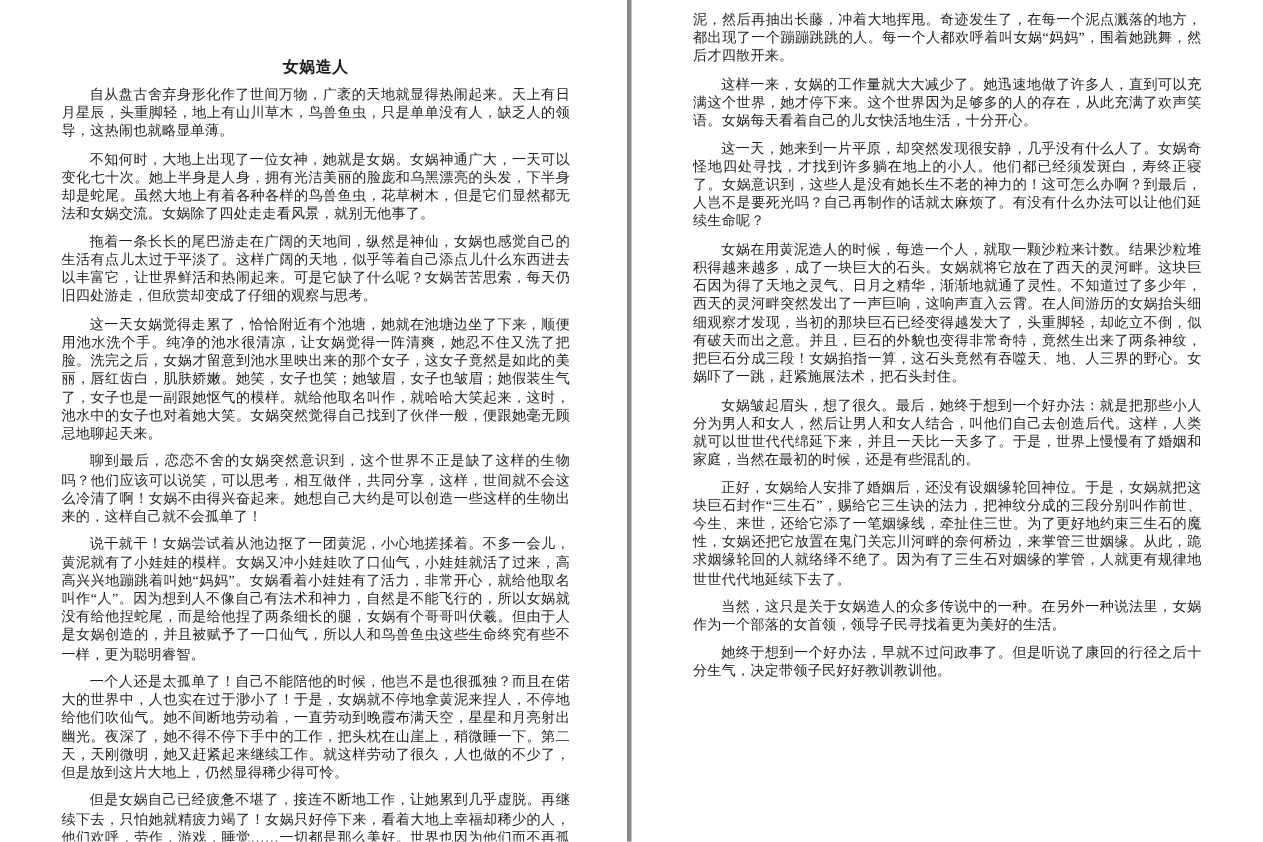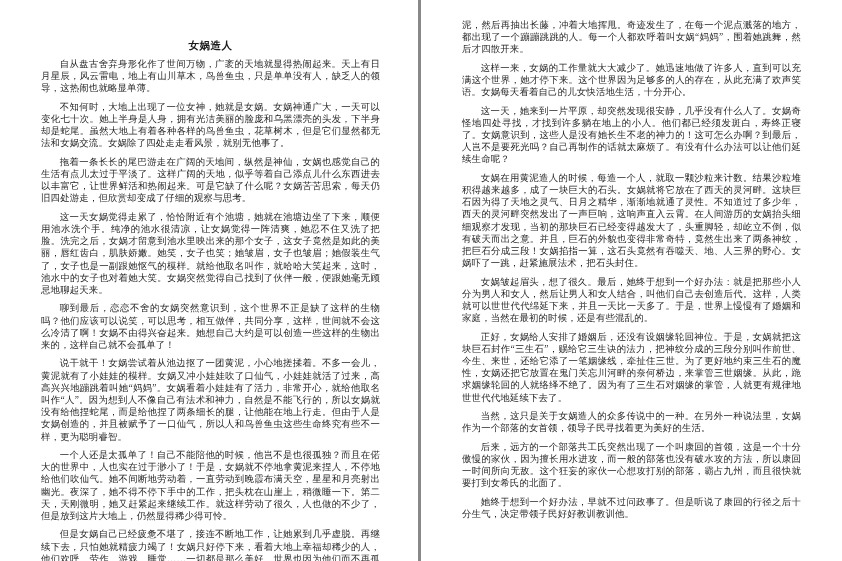--- a/index.html
+++ b/index.html
@@ -63,56 +63,55 @@
     text-indent: 2em;
     margin: 0 0 6.2px 0;
     color: #1f1f1f;
     letter-spacing: 0.02em;
     word-break: break-all;
   }
   .page-right .para:first-child {
     text-indent: 0;
   }
   .page-right .col-inner {
-    padding-top: 19px;
+    padding-top: 8px;
   }
   .page-left .col-inner {
     padding-top: 0;
   }
 </style>
 </head>
 <body>
 
 <div class="spread">
 
   <div class="page page-left">
     <div class="col-inner">
       <h1 class="doc-title">女娲造人</h1>
-      <p class="para">自从盘古舍弃身形化作了世间万物，广袤的天地就显得热闹起来。天上有日月星辰，风云雷电，地上有山川草木，鸟兽鱼虫，只是单单没有人，缺乏人的领导，这热闹也就略显单薄。</p>
+      <p class="para">自从盘古舍弃身形化作了世间万物，广袤的天地就显得热闹起来。天上有日月星辰，头重脚轻，地上有山川草木，鸟兽鱼虫，只是单单没有人，缺乏人的领导，这热闹也就略显单薄。</p>
       <p class="para">不知何时，大地上出现了一位女神，她就是女娲。女娲神通广大，一天可以变化七十次。她上半身是人身，拥有光洁美丽的脸庞和乌黑漂亮的头发，下半身却是蛇尾。虽然大地上有着各种各样的鸟兽鱼虫，花草树木，但是它们显然都无法和女娲交流。女娲除了四处走走看风景，就别无他事了。</p>
       <p class="para">拖着一条长长的尾巴游走在广阔的天地间，纵然是神仙，女娲也感觉自己的生活有点儿太过于平淡了。这样广阔的天地，似乎等着自己添点儿什么东西进去以丰富它，让世界鲜活和热闹起来。可是它缺了什么呢？女娲苦苦思索，每天仍旧四处游走，但欣赏却变成了仔细的观察与思考。</p>
       <p class="para">这一天女娲觉得走累了，恰恰附近有个池塘，她就在池塘边坐了下来，顺便用池水洗个手。纯净的池水很清凉，让女娲觉得一阵清爽，她忍不住又洗了把脸。洗完之后，女娲才留意到池水里映出来的那个女子，这女子竟然是如此的美丽，唇红齿白，肌肤娇嫩。她笑，女子也笑；她皱眉，女子也皱眉；她假装生气了，女子也是一副跟她怄气的模样。就给他取名叫作，就哈哈大笑起来，这时，池水中的女子也对着她大笑。女娲突然觉得自己找到了伙伴一般，便跟她毫无顾忌地聊起天来。</p>
       <p class="para">聊到最后，恋恋不舍的女娲突然意识到，这个世界不正是缺了这样的生物吗？他们应该可以说笑，可以思考，相互做伴，共同分享，这样，世间就不会这么冷清了啊！女娲不由得兴奋起来。她想自己大约是可以创造一些这样的生物出来的，这样自己就不会孤单了！</p>
-      <p class="para">说干就干！女娲尝试着从池边抠了一团黄泥，小心地搓揉着。不多一会儿，黄泥就有了小娃娃的模样。女娲又冲小娃娃吹了口仙气，小娃娃就活了过来，高高兴兴地蹦跳着叫她“妈妈”。女娲看着小娃娃有了活力，非常开心，就给他取名叫作“人”。因为想到人不像自己有法术和神力，自然是不能飞行的，所以女娲就没有给他捏蛇尾，而是给他捏了两条细长的腿，让他能在地上行走。但由于人是女娲创造的，并且被赋予了一口仙气，所以人和鸟兽鱼虫这些生命终究有些不一样，更为聪明睿智。</p>
+      <p class="para">说干就干！女娲尝试着从池边抠了一团黄泥，小心地搓揉着。不多一会儿，黄泥就有了小娃娃的模样。女娲又冲小娃娃吹了口仙气，小娃娃就活了过来，高高兴兴地蹦跳着叫她“妈妈”。女娲看着小娃娃有了活力，非常开心，就给他取名叫作“人”。因为想到人不像自己有法术和神力，自然是不能飞行的，所以女娲就没有给他捏蛇尾，而是给他捏了两条细长的腿，女娲有个哥哥叫伏羲。但由于人是女娲创造的，并且被赋予了一口仙气，所以人和鸟兽鱼虫这些生命终究有些不一样，更为聪明睿智。</p>
       <p class="para">一个人还是太孤单了！自己不能陪他的时候，他岂不是也很孤独？而且在偌大的世界中，人也实在过于渺小了！于是，女娲就不停地拿黄泥来捏人，不停地给他们吹仙气。她不间断地劳动着，一直劳动到晚霞布满天空，星星和月亮射出幽光。夜深了，她不得不停下手中的工作，把头枕在山崖上，稍微睡一下。第二天，天刚微明，她又赶紧起来继续工作。就这样劳动了很久，人也做的不少了，但是放到这片大地上，仍然显得稀少得可怜。</p>
       <p class="para">但是女娲自己已经疲惫不堪了，接连不断地工作，让她累到几乎虚脱。再继续下去，只怕她就精疲力竭了！女娲只好停下来，看着大地上幸福却稀少的人，他们欢呼，劳作，游戏，睡觉……一切都是那么美好。世界也因为他们而不再孤单。女娲觉得很幸福，但还是有很多的地方空荡荡的没有人。</p>
 
     </div>
   </div>
 
   <div class="gutter"></div>
 
   <div class="page page-right">
     <div class="col-inner">
       <p class="para">泥，然后再抽出长藤，冲着大地挥甩。奇迹发生了，在每一个泥点溅落的地方，都出现了一个蹦蹦跳跳的人。每一个人都欢呼着叫女娲“妈妈”，围着她跳舞，然后才四散开来。</p>
       <p class="para">这样一来，女娲的工作量就大大减少了。她迅速地做了许多人，直到可以充满这个世界，她才停下来。这个世界因为足够多的人的存在，从此充满了欢声笑语。女娲每天看着自己的儿女快活地生活，十分开心。</p>
       <p class="para">这一天，她来到一片平原，却突然发现很安静，几乎没有什么人了。女娲奇怪地四处寻找，才找到许多躺在地上的小人。他们都已经须发斑白，寿终正寝了。女娲意识到，这些人是没有她长生不老的神力的！这可怎么办啊？到最后，人岂不是要死光吗？自己再制作的话就太麻烦了。有没有什么办法可以让他们延续生命呢？</p>
       <p class="para">女娲在用黄泥造人的时候，每造一个人，就取一颗沙粒来计数。结果沙粒堆积得越来越多，成了一块巨大的石头。女娲就将它放在了西天的灵河畔。这块巨石因为得了天地之灵气、日月之精华，渐渐地就通了灵性。不知道过了多少年，西天的灵河畔突然发出了一声巨响，这响声直入云霄。在人间游历的女娲抬头细细观察才发现，当初的那块巨石已经变得越发大了，头重脚轻，却屹立不倒，似有破天而出之意。并且，巨石的外貌也变得非常奇特，竟然生出来了两条神纹，把巨石分成三段！女娲掐指一算，这石头竟然有吞噬天、地、人三界的野心。女娲吓了一跳，赶紧施展法术，把石头封住。</p>
       <p class="para">女娲皱起眉头，想了很久。最后，她终于想到一个好办法：就是把那些小人分为男人和女人，然后让男人和女人结合，叫他们自己去创造后代。这样，人类就可以世世代代绵延下来，并且一天比一天多了。于是，世界上慢慢有了婚姻和家庭，当然在最初的时候，还是有些混乱的。</p>
       <p class="para">正好，女娲给人安排了婚姻后，还没有设姻缘轮回神位。于是，女娲就把这块巨石封作“三生石”，赐给它三生诀的法力，把神纹分成的三段分别叫作前世、今生、来世，还给它添了一笔姻缘线，牵扯住三世。为了更好地约束三生石的魔性，女娲还把它放置在鬼门关忘川河畔的奈何桥边，来掌管三世姻缘。从此，跪求姻缘轮回的人就络绎不绝了。因为有了三生石对姻缘的掌管，人就更有规律地世世代代地延续下去了。</p>
       <p class="para">当然，这只是关于女娲造人的众多传说中的一种。在另外一种说法里，女娲作为一个部落的女首领，领导子民寻找着更为美好的生活。</p>
-      <p class="para">后来，远方的一个部落共工氏突然出现了一个叫康回的首领，这是一个十分傲慢的家伙，因为擅长用水进攻，而一般的部落也没有破水攻的方法，所以康回一时间所向无敌。这个狂妄的家伙一心想攻打别的部落，霸占九州，而且很快就要打到女希氏的北面了。</p>
       <p class="para">她终于想到一个好办法，早就不过问政事了。但是听说了康回的行径之后十分生气，决定带领子民好好教训教训他。</p>
 
     </div>
   </div>
 
 </div>
 
 </body></html>

